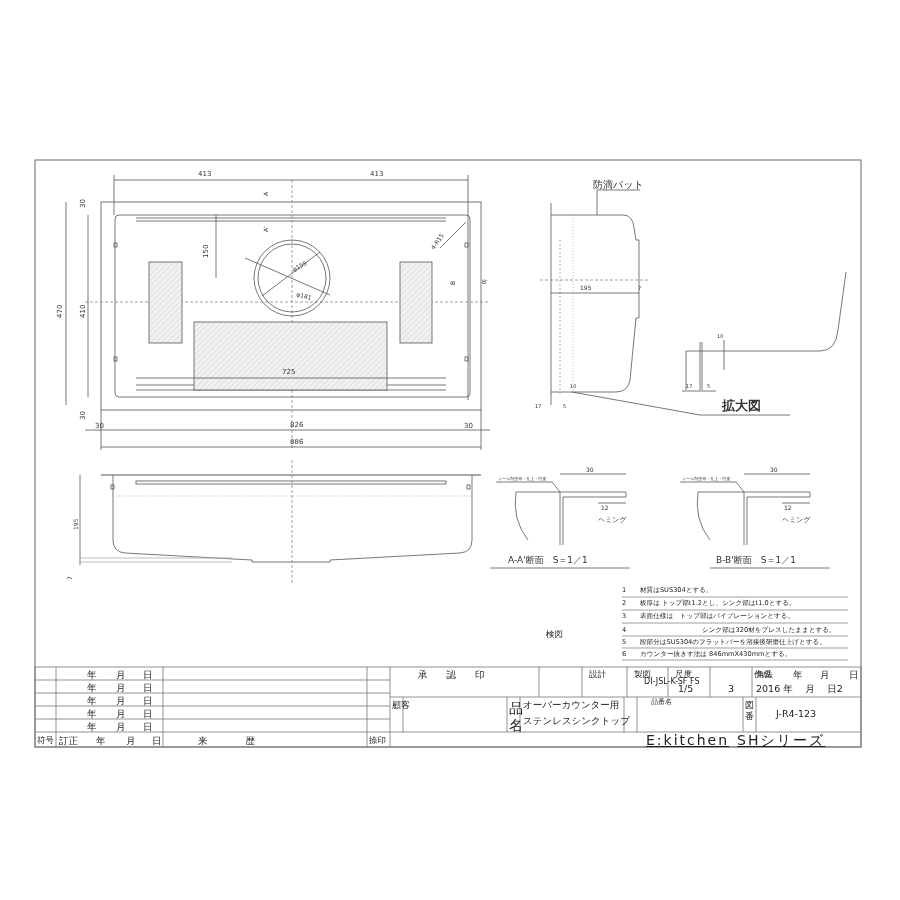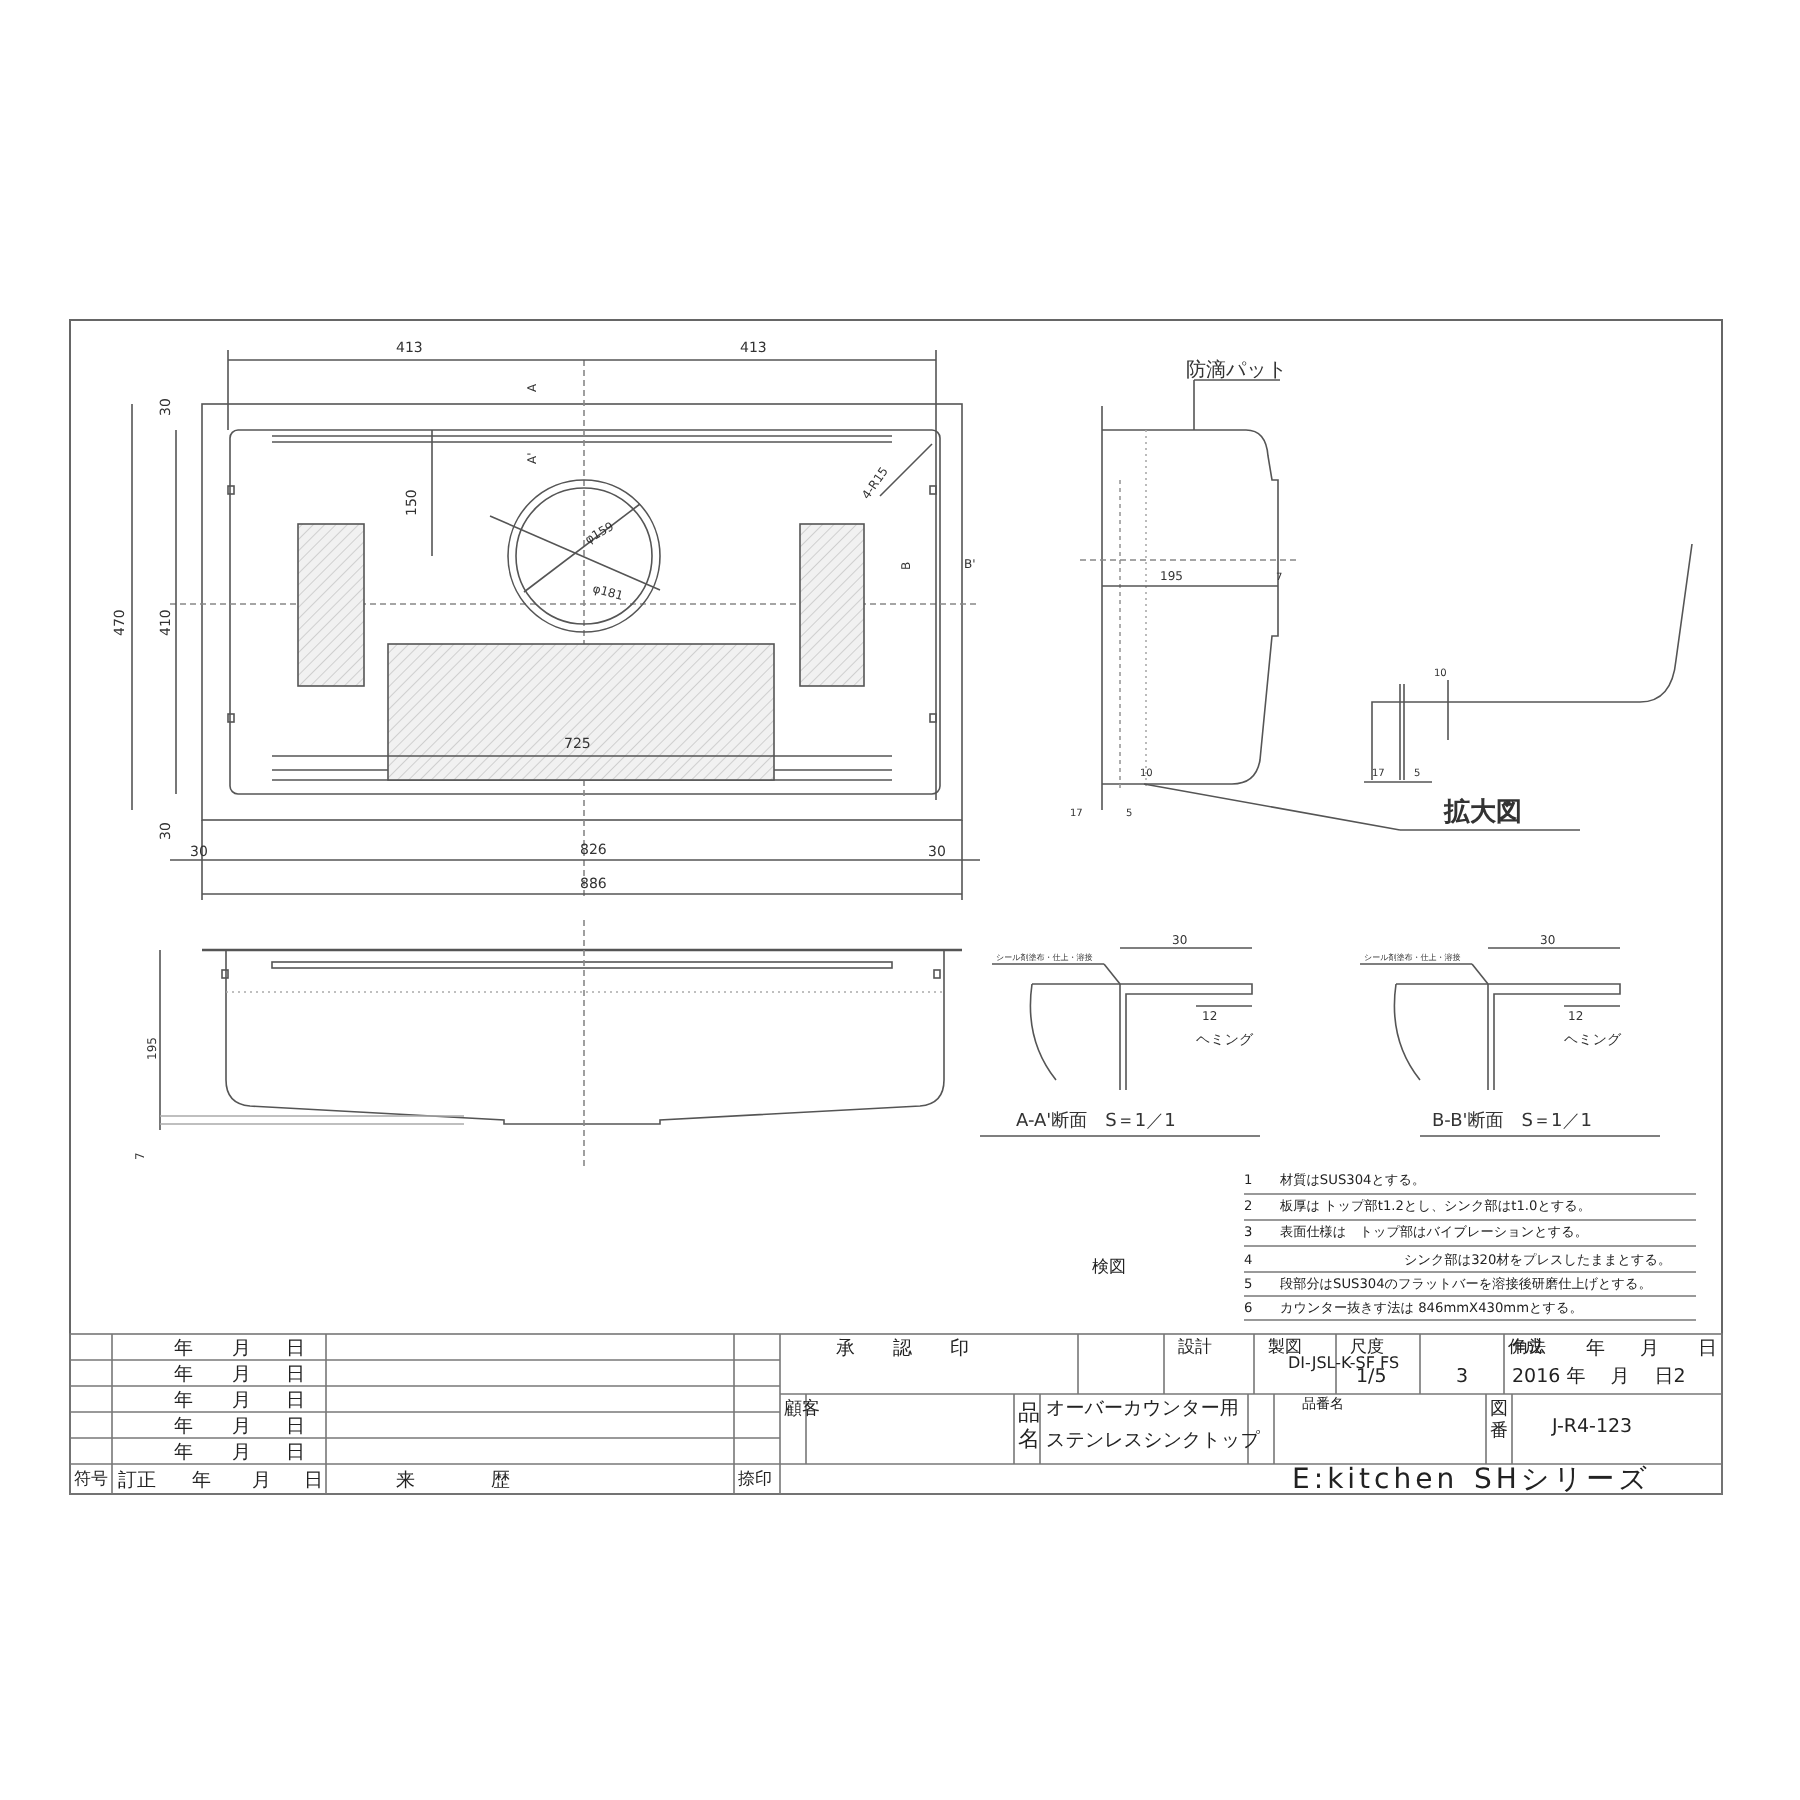--- a/index.html
+++ b/index.html
@@ -1,20 +1,20 @@
 <!DOCTYPE html>
 <html><head>
 <meta charset="utf-8">
 <style>
   html, body { margin:0; padding:0; background:#ffffff; }
   body { width:900px; height:900px; position:relative; overflow:hidden;
          font-family:"DejaVu Sans", sans-serif; color:#222; }
   svg text { font-family:"DejaVu Sans", sans-serif; fill:#333; }
   .cell { position:absolute; font-size:9.5px; color:#222; white-space:nowrap; line-height:1; }
-  .big { font-size:14px; letter-spacing:2px; }
+  .big { font-size:14px; letter-spacing:2px;text-decoration:underline; }
   .note-row { position:absolute; left:622px; width:226px; font-size:6.6px; color:#222; white-space:nowrap; }
   .note-num { position:absolute; left:0; }
   .note-txt { position:absolute; left:18px; }
 </style>
 </head>
 <body>
 
 <svg width="900" height="900" viewBox="0 0 900 900" style="position:absolute;left:0;top:0">
   <defs>
     <pattern id="hatch" width="4" height="4" patternUnits="userSpaceOnUse" patternTransform="rotate(45)">
@@ -275,21 +275,21 @@
   <div class="cell" style="left:678px;top:684px">1/5</div>
   <div class="cell" style="left:756px;top:670px;font-size:8.5px">角法</div>
   <div class="cell" style="left:728px;top:684px">3</div>
   <div class="cell" style="left:754px;top:670px;font-size:8.5px">作成</div>
   <div class="cell" style="left:793px;top:670px">年</div>
   <div class="cell" style="left:820px;top:670px">月</div>
   <div class="cell" style="left:849px;top:670px">日</div>
   <div class="cell" style="left:756px;top:684px">2016 年　 月　 日2</div>
 
   <div class="cell" style="left:392px;top:700px;width:25px;white-space:normal;font-size:9px;line-height:1.2">顧客</div>
-  <div class="cell" style="left:509px;top:700px;width:16px;white-space:normal;font-size:11px;line-height:1.2">品名</div>
+  <div class="cell" style="left:509px;top:700px;width:16px;white-space:normal;font-size:14px;line-height:1.2">品名</div>
   <div class="cell" style="left:523px;top:700px">オーバーカウンター用</div>
   <div class="cell" style="left:523px;top:716px">ステンレスシンクトップ</div>
   <div class="cell" style="left:651px;top:699px;width:32px;white-space:normal;font-size:7px;line-height:1.1">品番名</div>
   <div class="cell" style="left:644px;top:678px;font-size:8px">DI-JSL-K-SF FS</div>
   <div class="cell" style="left:745px;top:700px;width:10px;white-space:normal;font-size:9px;line-height:1.2">図番</div>
   <div class="cell" style="left:776px;top:709px">J-R4-123</div>
 
   <div class="cell big" style="left:646px;top:733px">E:kitchen</div>
   <div class="cell big" style="left:737px;top:733px">SHシリーズ</div>
 </div>

